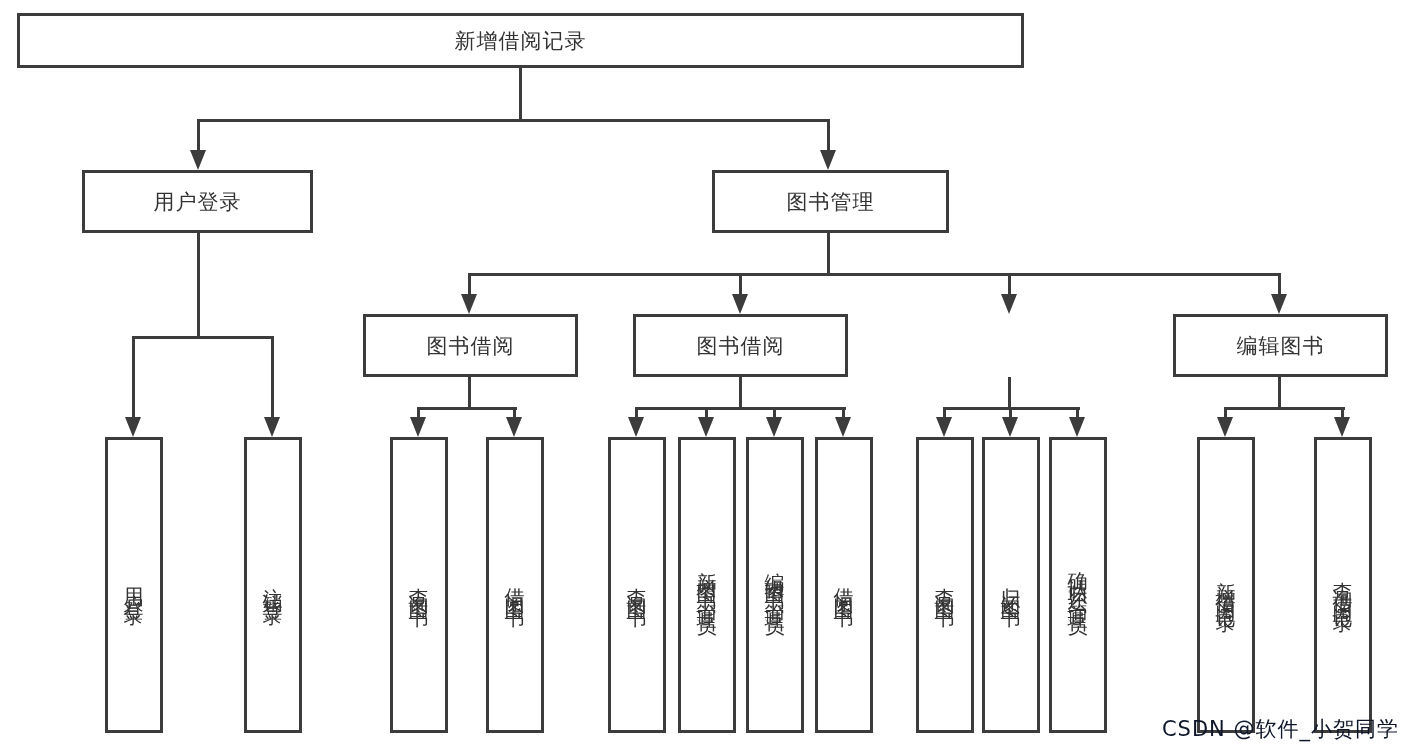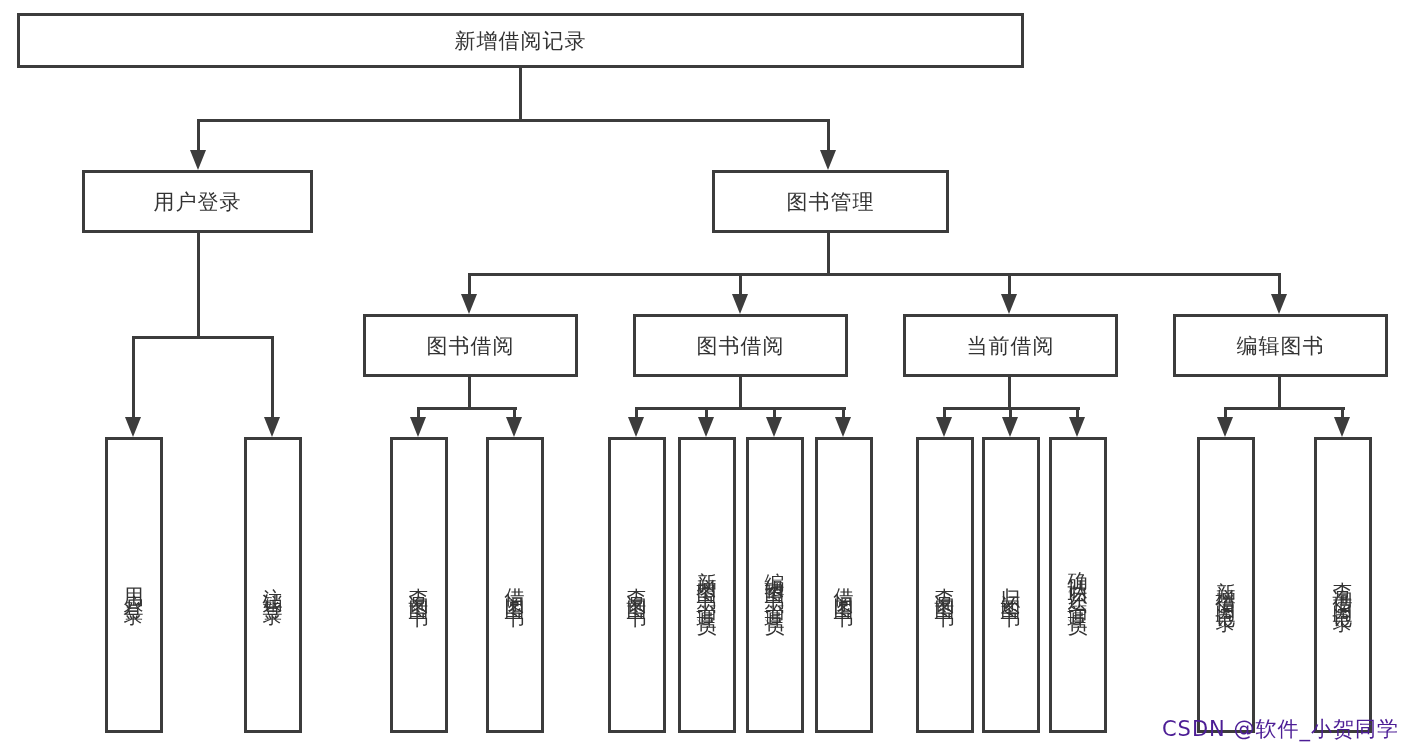--- a/index.html
+++ b/index.html
@@ -55,21 +55,21 @@
     width:0;height:0;
     border-left:8px solid transparent;
     border-right:8px solid transparent;
     border-top:20px solid #3c3c3c;
   }
   .watermark{
     position:absolute;
     right:6px;
     bottom:4px;
     font-size:21px;
-    color:#4c1d95;
+    color:#0f172a;
     letter-spacing:1px;
     white-space:nowrap;
   }
 </style>
 </head>
 <body>
 
 <div class="canvas">
 
   <div class="vline" style="left:519px;top:68px;height:51px"></div>
@@ -122,23 +122,20 @@
   <div class="box" style="left:712px;top:170px;width:237px;height:63px">
     <span class="hlabel">图书管理</span>
   </div>
 
   <div class="box" style="left:363px;top:314px;width:215px;height:63px">
     <span class="hlabel">图书借阅</span>
   </div>
   <div class="box" style="left:633px;top:314px;width:215px;height:63px">
     <span class="hlabel">图书借阅</span>
   </div>
-  <div class="box" style="left:903px;top:314px;width:215px;height:63px">
-    <span class="hlabel">当前借阅</span>
-  </div>
   <div class="box" style="left:1173px;top:314px;width:215px;height:63px">
     <span class="hlabel">编辑图书</span>
   </div>
 
   <div class="box" style="left:105px;top:437px;width:58px;height:296px">
     <span class="vlabel">用户登录</span>
   </div>
   <div class="box" style="left:244px;top:437px;width:58px;height:296px">
     <span class="vlabel">注销登录</span>
   </div>

